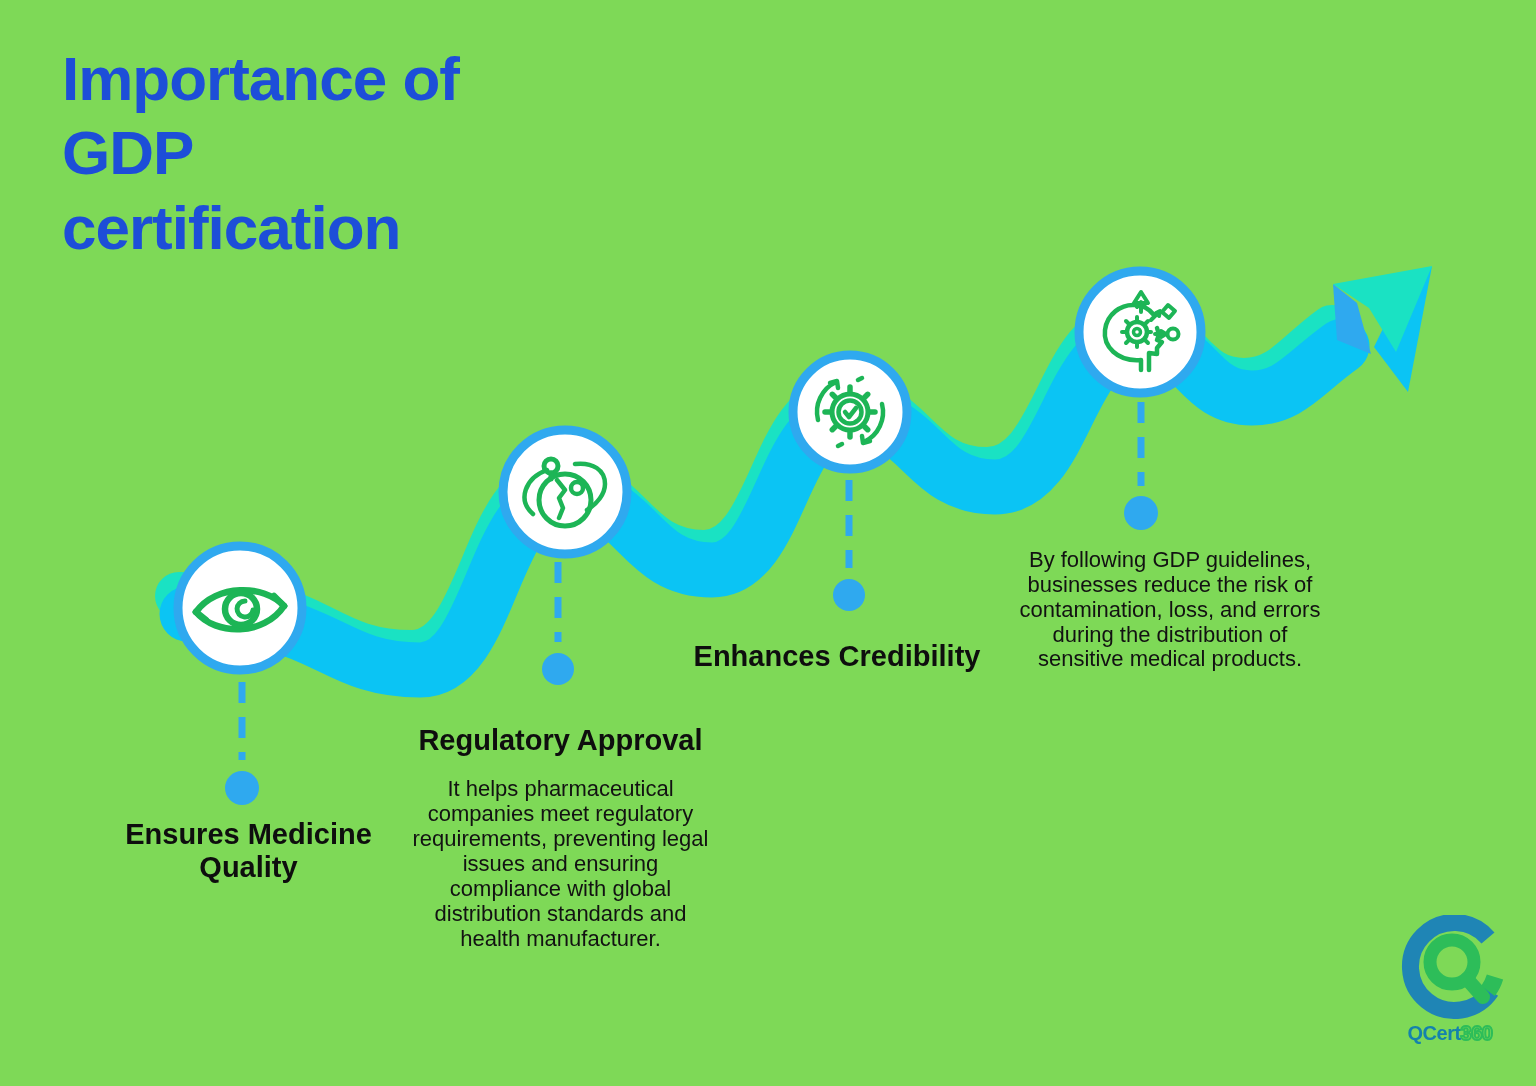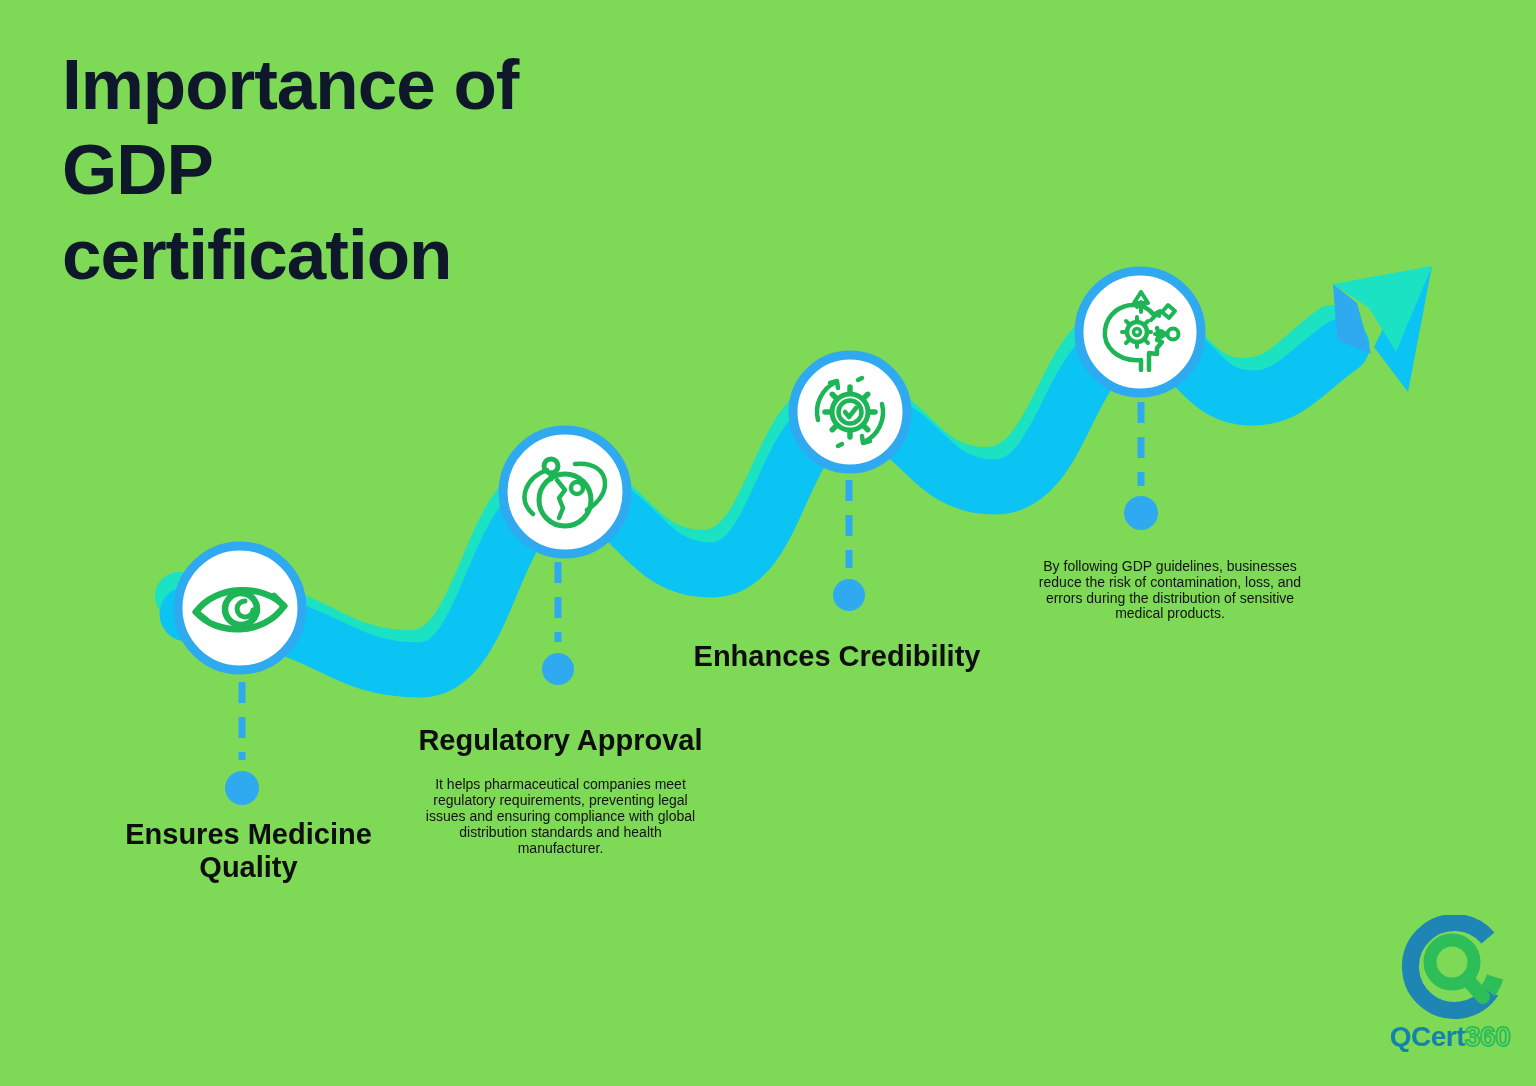--- a/index.html
+++ b/index.html
@@ -4,33 +4,33 @@
 <style>
   html,body{margin:0;padding:0;}
   body{font-family:"Liberation Sans","DejaVu Sans",sans-serif;background:#5aa93e;}
   .canvas{
     position:relative;width:1536px;height:1086px;overflow:hidden;
     background:#7ed957;margin:0 auto;
   }
   .art{position:absolute;left:0;top:0;width:1536px;height:1086px;}
   .title{
     position:absolute;left:62px;top:42px;width:560px;
-    font-size:71px;font-weight:700;color:#0f172a;line-height:1.2;letter-spacing:-1px;
+    font-size:62px;font-weight:700;color:#1d4ed8;line-height:1.2;letter-spacing:-1px;
   }
   .title div{white-space:nowrap;}
   .step{position:absolute;text-align:center;color:#121212;}
   .step .heading{font-size:29px;font-weight:700;line-height:1.15;margin:0 0 20px 0;color:#0e0e0e;}
-  .step .body{font-size:14px;font-weight:500;line-height:1.13;margin:15px;}
+  .step .body{font-size:22px;font-weight:500;line-height:1.13;margin:4px;}
   .step1{left:96px;top:818px;width:305px;}
   .step2{left:408px;top:724px;width:305px;}
   .step3{left:688px;top:640px;width:298px;}
   .step4{left:1005px;top:544px;width:330px;}
   .logo{position:absolute;left:1372px;top:915px;width:156px;text-align:center;}
   .logo-mark{display:block;margin:0 auto;}
-  .logo-text{font-size:28px;font-weight:800;line-height:1;letter-spacing:-0.5px;white-space:nowrap;}
+  .logo-text{font-size:20px;font-weight:800;line-height:1;letter-spacing:-0.5px;white-space:nowrap;}
   .logo-text .qcert{color:#1482ad;}
   .logo-text .l360{color:transparent;-webkit-text-stroke:2px #2dbd59;font-weight:800;}
 </style>
 </head>
 <body>
 
 <div class="canvas">
 
   <div class="title">
     <div>Importance of</div>

